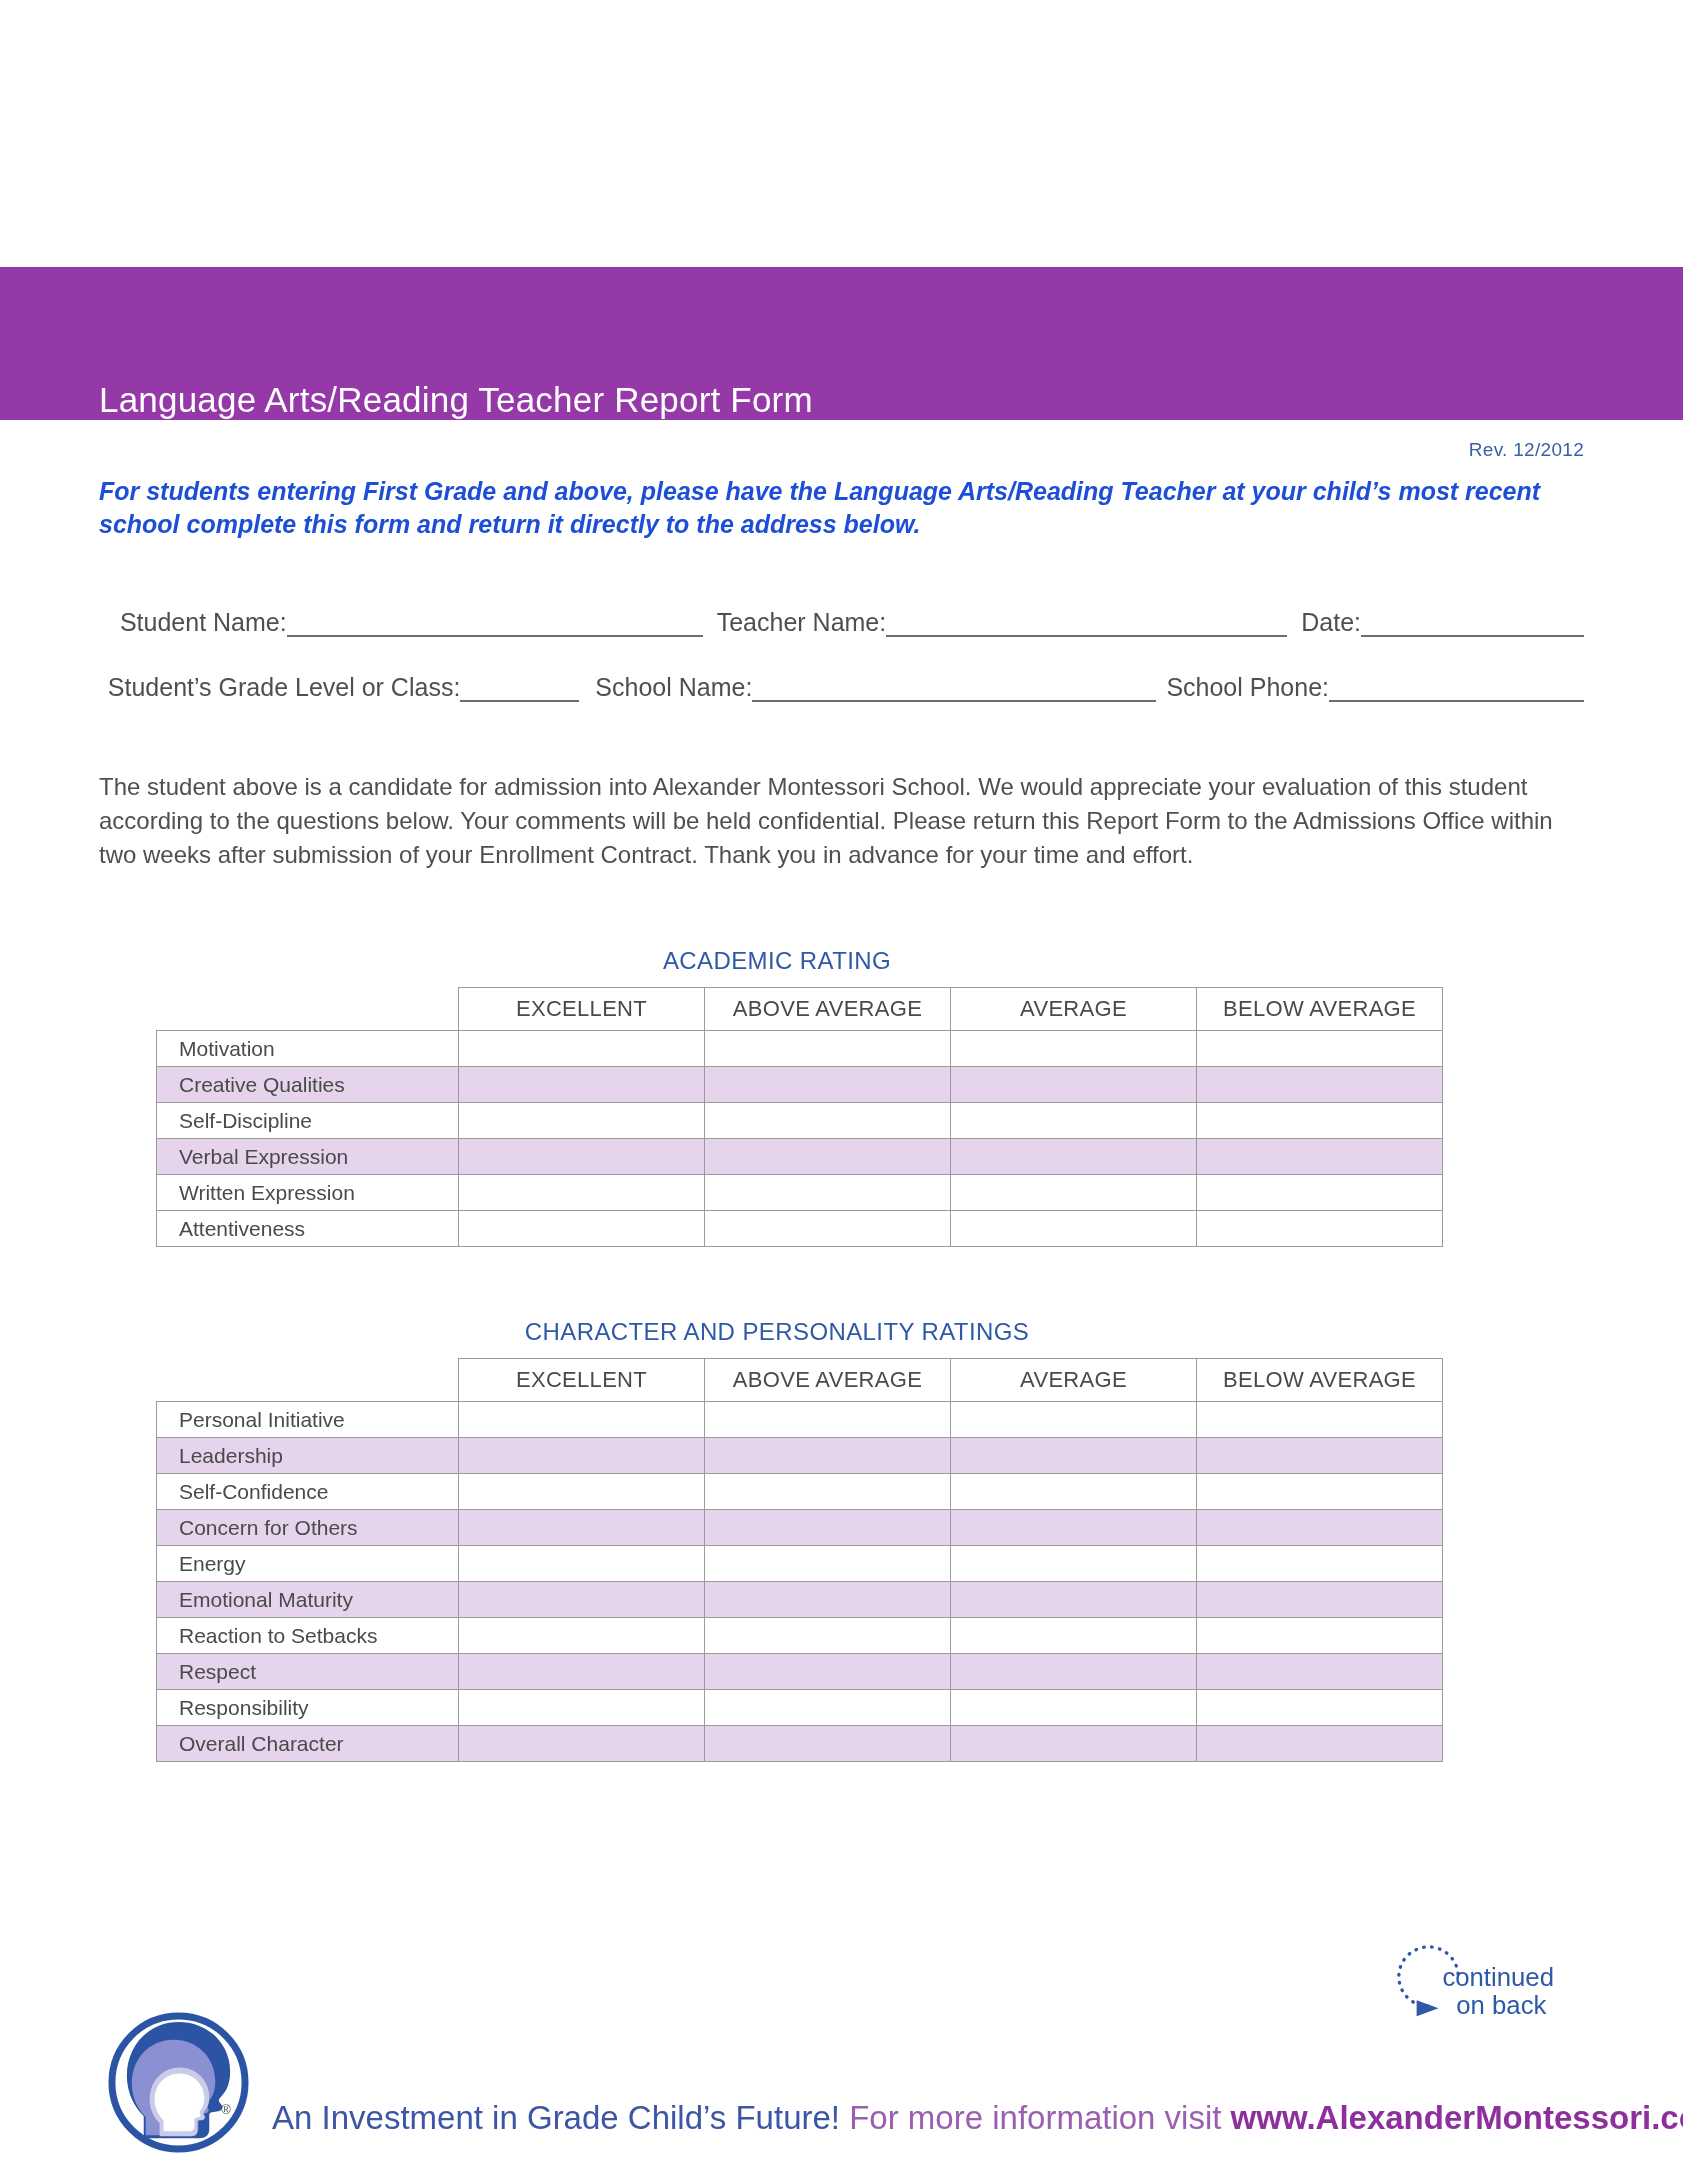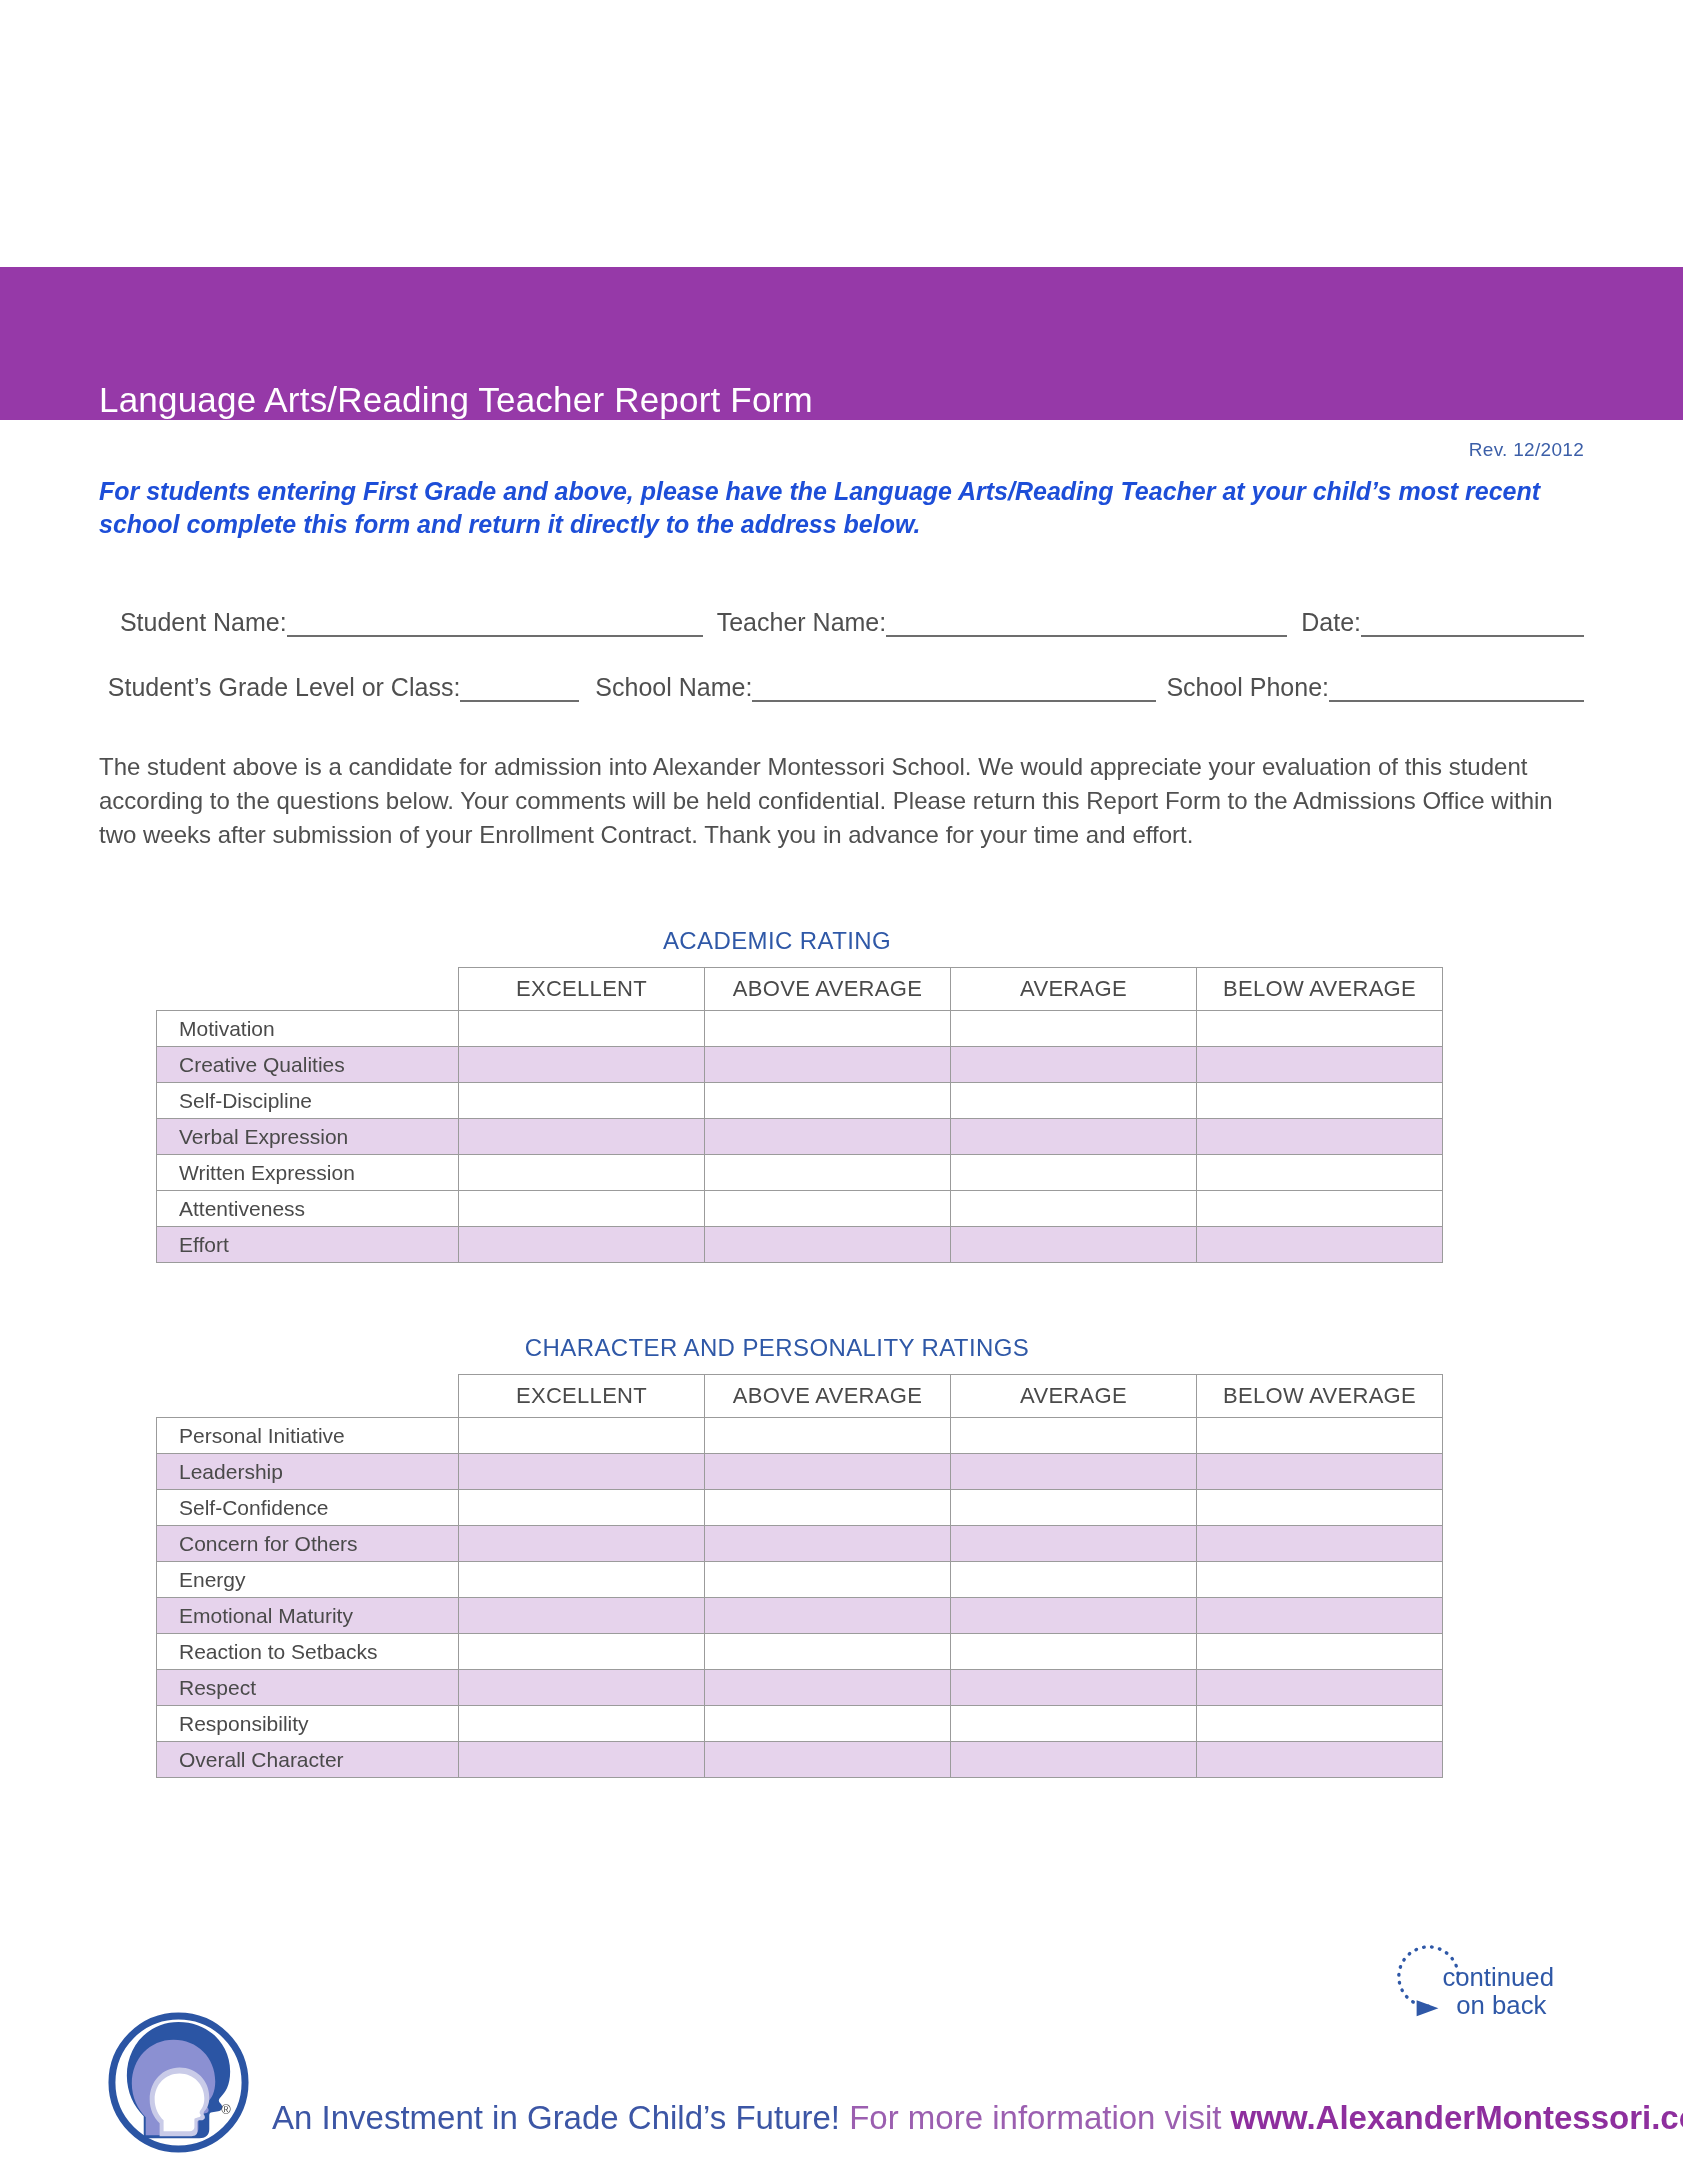--- a/index.html
+++ b/index.html
@@ -79,21 +79,21 @@
   .rule {
     display: inline-block;
     border-bottom: 2px solid #6d6d6d;
     height: 20px;
   }
 
   .para {
     font-size: 24px;
     color: #4f4f4f;
     line-height: 1.42;
-    margin-top: 48px;
+    margin-top: 68px;
     max-width: 1485px;
   }
 
   
   .section {
     margin-top: 75px;
   }
   .section.second { margin-top: 71px; }
 
   .section-title {
@@ -278,27 +278,20 @@
               <td></td>
               <td></td>
             </tr>
             <tr>
               <td class="label">Attentiveness</td>
               <td></td>
               <td></td>
               <td></td>
               <td></td>
             </tr>
-            <tr class="alt">
-              <td class="label">Effort</td>
-              <td></td>
-              <td></td>
-              <td></td>
-              <td></td>
-            </tr>
           </tbody>
       </table>
     </div>
 
     <div class="section second">
       <div class="section-title">CHARACTER AND PERSONALITY RATINGS</div>
       <table class="rating">
         <colgroup>
           <col class="c0">
             <col class="cx">

